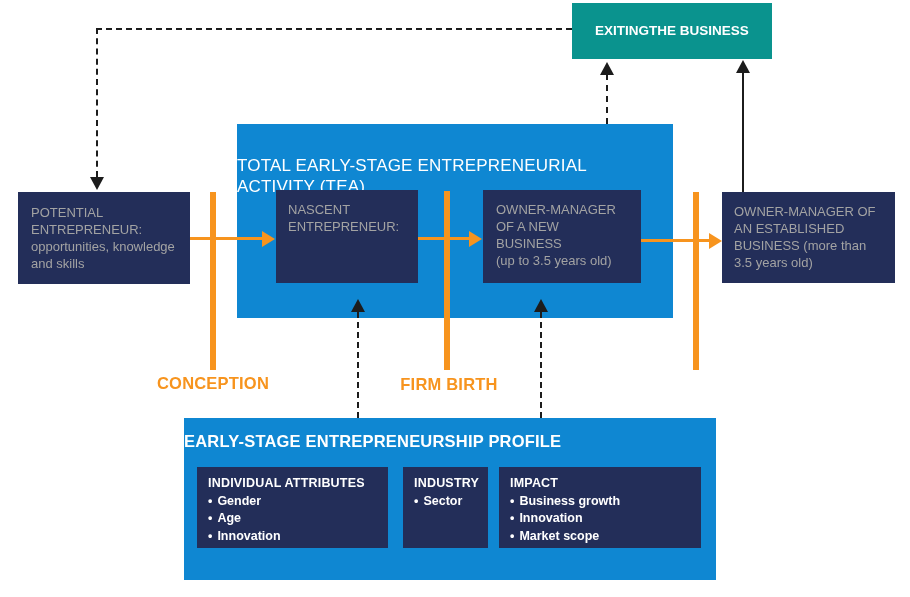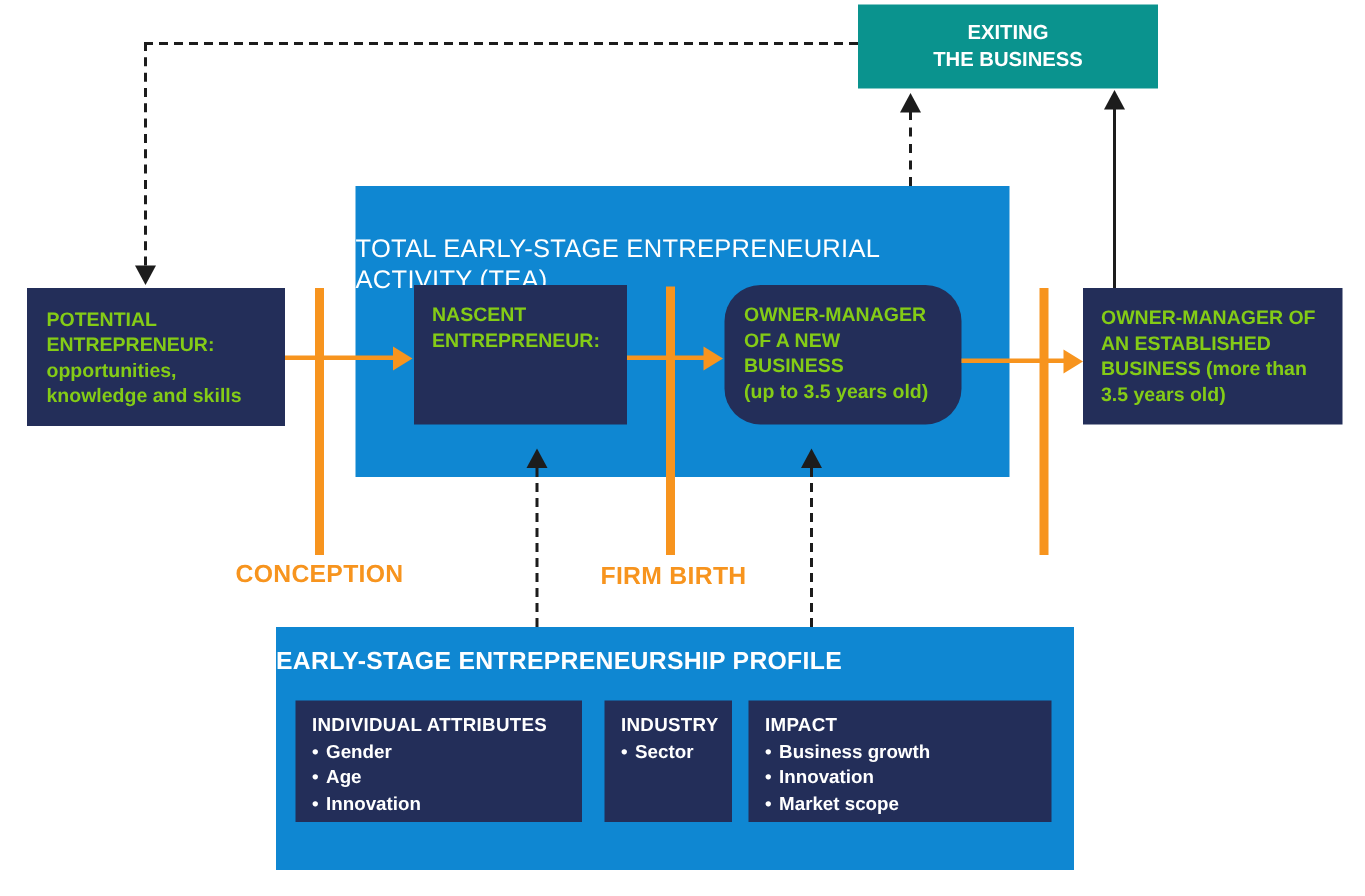--- a/index.html
+++ b/index.html
@@ -2,27 +2,27 @@
 <html><head>
 <meta charset="utf-8">
 <style>
   html,body{margin:0;padding:0;background:#ffffff;}
   .canvas{
     position:relative;width:910px;height:597px;background:#ffffff;
     font-family:"Liberation Sans", sans-serif;overflow:hidden;
   }
   .abs{position:absolute;}
   .navy-box{
-    background:#232e59;color:#84cc16;box-sizing:border-box;
-    font-weight:bold;font-size:13px;line-height:1.3;
+    background:#232e59;color:#a3a3a3;box-sizing:border-box;
+    font-weight:normal;font-size:13px;line-height:1.3;
   }
   .blue-box{background:#0f87d2;box-sizing:border-box;}
   .teal-box{
     background:#0a938e;color:#ffffff;font-weight:bold;font-size:13.5px;
-    line-height:1.35;display:flex;flex-direction:column;align-items:center;
+    line-height:1.35;display:flex;flex-direction:row;align-items:center;
     justify-content:center;text-align:center;box-sizing:border-box;
   }
   .tea-title{
     color:#ffffff;font-weight:normal;font-size:17px;line-height:1.25;
     text-align:left;letter-spacing:.2px;margin-top:17px;
   }
   .stage-label{
     color:#f7941e;font-weight:bold;font-size:16.5px;white-space:nowrap;
     transform:translateX(-50%);letter-spacing:.2px;
   }
@@ -75,21 +75,21 @@
   <div class="abs blue-box" style="left:237px;top:124px;width:436px;height:194px;"></div>
   <div class="abs tea-title" style="left:237px;top:138px;width:436px;">
     <div>TOTAL EARLY-STAGE ENTREPRENEURIAL</div>
     <div>ACTIVITY (TEA)</div>
   </div>
 
   <div class="abs navy-box" style="left:276px;top:190px;width:142px;height:93px;padding:12px;">
     <div>NASCENT ENTREPRENEUR:</div>
   </div>
 
-  <div class="abs navy-box" style="left:483px;top:190px;width:158px;height:93px;padding:12px 13px;border-radius:24px;">
+  <div class="abs navy-box" style="left:483px;top:190px;width:158px;height:93px;padding:12px 13px;">
     <div>OWNER-MANAGER OF A NEW BUSINESS</div>
     <div>(up to 3.5 years old)</div>
   </div>
 
   <div class="abs navy-box" style="left:722px;top:192px;width:173px;height:91px;padding:12px;">
     <div>OWNER-MANAGER OF AN ESTABLISHED BUSINESS (more than 3.5 years old)</div>
   </div>
 
   <div class="abs obar" style="left:210px;top:192px;height:178px;"></div>
   <div class="abs obar" style="left:444px;top:191px;height:179px;"></div>

